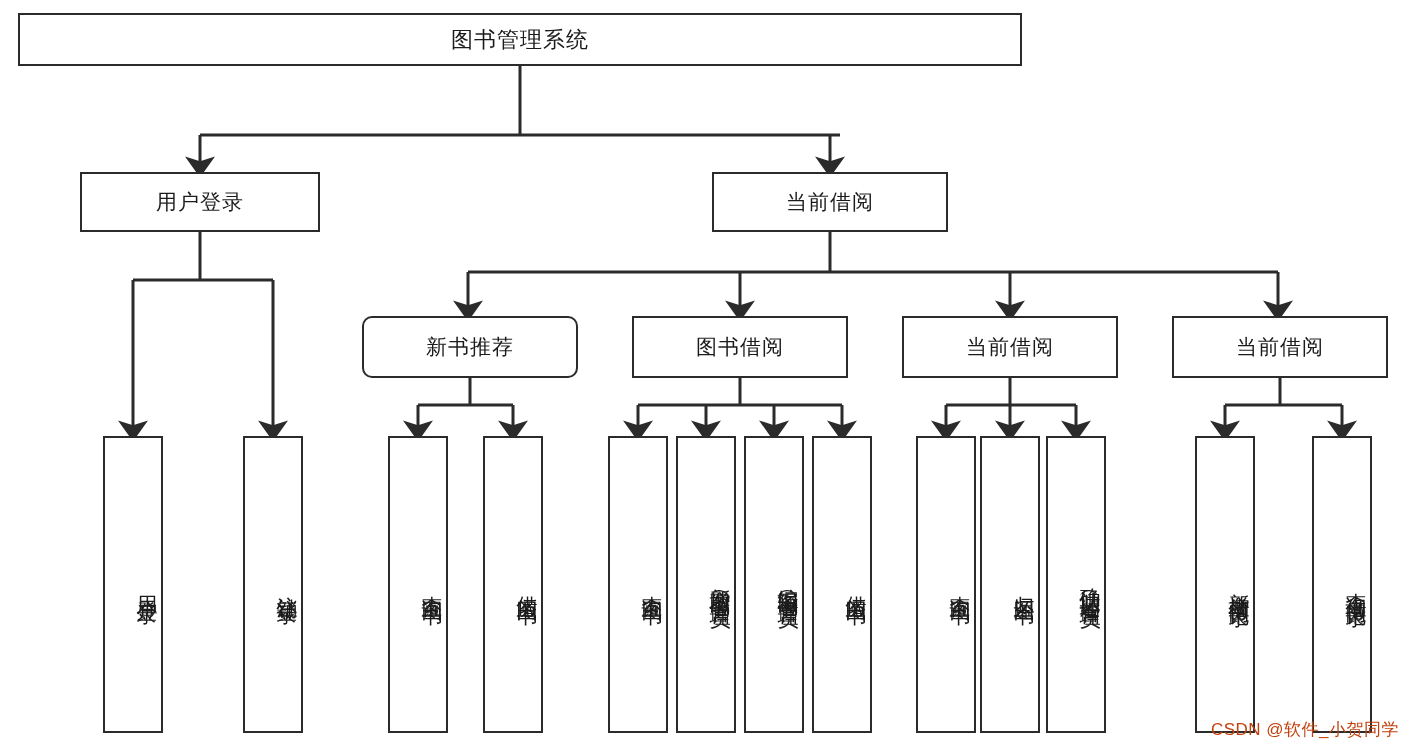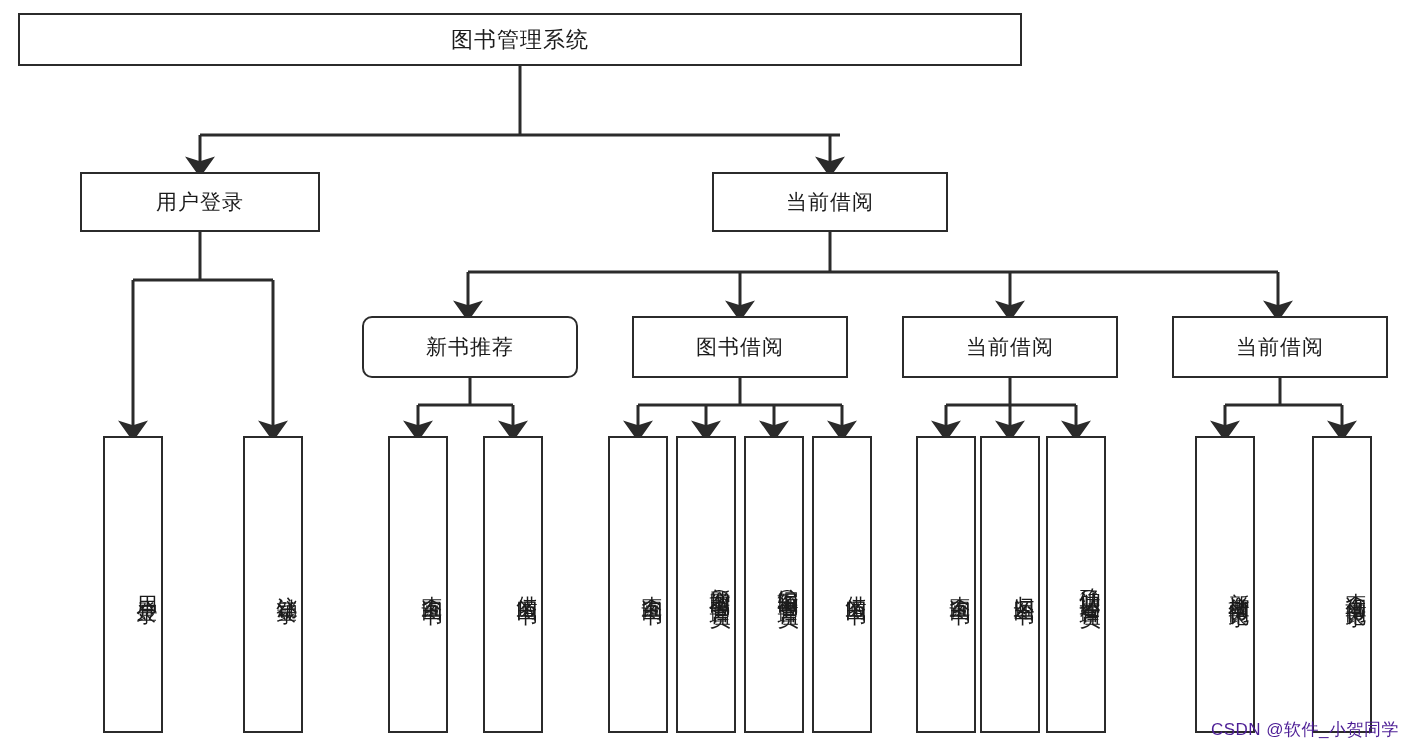--- a/index.html
+++ b/index.html
@@ -32,21 +32,21 @@
     padding-top:14px;
     padding-bottom:14px;
     align-items:flex-start;
     justify-content:center;
   }
   .leaf-label{display:block;}
   #watermark{
     position:absolute;
     right:6px;bottom:6px;
     font-size:17px;
-    color:#4c1d95;
+    color:#c2410c;
     letter-spacing:0.5px;
     white-space:nowrap;
     pointer-events:none;
   }
 </style>
 </head>
 <body>
 
 <div id="diagram-root">
 

